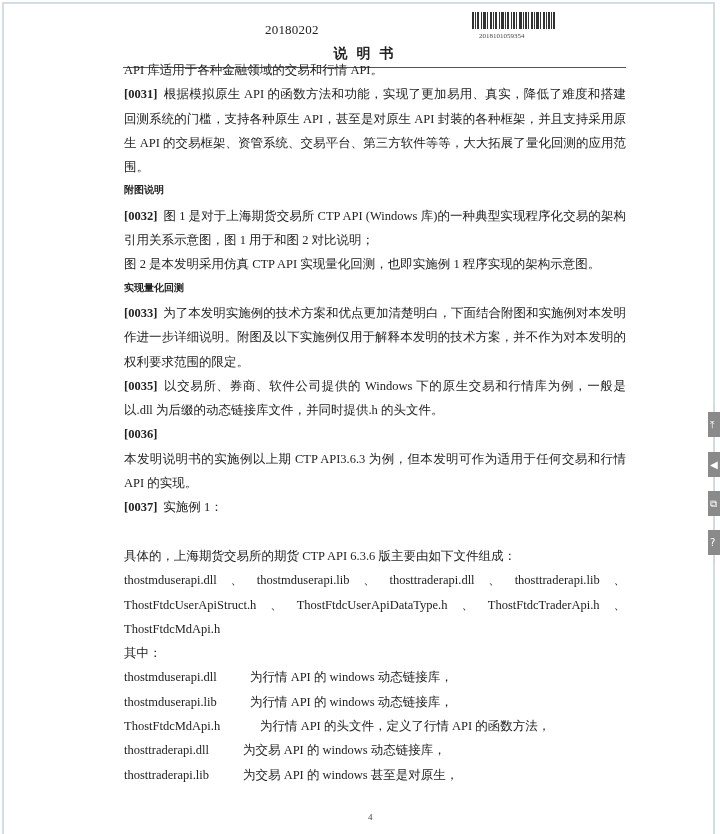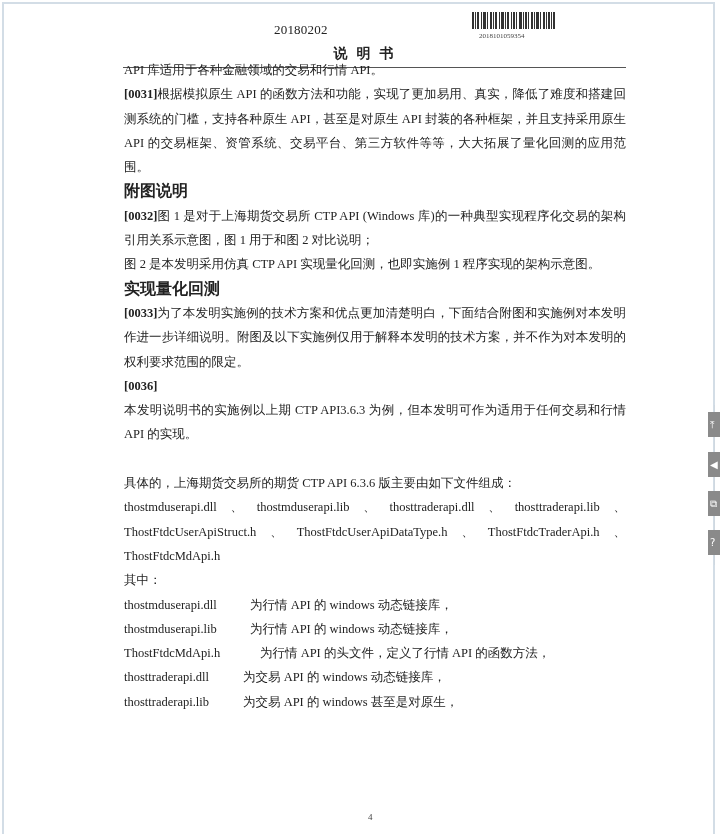--- a/index.html
+++ b/index.html
@@ -17,21 +17,21 @@
     position: absolute;
     left: 2px; top: 2px;
     width: 713px; height: 840px;
     border-top: 2px solid #d3dde6;
     border-left: 2px solid #d3dde6;
     border-right: 2px solid #d3dde6;
     box-sizing: border-box;
   }
   .page-date {
     position: absolute;
-    left: 274px; top: 22px;
+    left: 265px; top: 22px;
     font-size: 13px;
     letter-spacing: 0.2px;
   }
   .barcode {
     position: absolute;
     left: 472px; top: 12px;
     width: 96px; height: 17px;
     display: flex; gap: 0;
   }
   .barcode span {
@@ -62,22 +62,22 @@
     border-top: 1.5px solid #555;
   }
   .content {
     position: absolute;
     left: 124px; top: 58px;
     width: 502px;
     font-size: 12.5px;
     line-height: 24.3px;
   }
   .content p { margin: 0; text-align: justify; }
-  .para-num { font-weight: bold; }
-  .heading { font-weight: bold; font-family: Liberation Serif, serif; font-size: 16px; }
+  .para-num { font-weight: bold; margin-right: 6px; }
+  .heading { font-weight: bold; font-family: Liberation Mono, monospace; font-size: 10px; }
   .blank { height: 24.3px; }
   .file-list { display: flex; justify-content: space-between; }
   .def-row { display: flex; }
   .def-file { display: inline-block; }
   .footer-mark {
     position: absolute;
     left: 368px; top: 812px;
     font-size: 9px; color: #444;
   }
   .side-toolbar {
@@ -153,24 +153,26 @@
 
   <p><span class="para-num">[0032]</span><span>图 1 是对于上海期货交易所 CTP API (Windows 库)的一种典型实现程序化交易的架构引用关系示意图，图 1 用于和图 2 对比说明；</span></p>
 
   <p>图 2 是本发明采用仿真 CTP API 实现量化回测，也即实施例 1 程序实现的架构示意图。</p>
 
   <p class="heading">实现量化回测</p>
 
   <p><span class="para-num">[0033]</span><span>为了本发明实施例的技术方案和优点更加清楚明白，下面结合附图和实施例对本发明作进一步详细说明。附图及以下实施例仅用于解释本发明的技术方案，并不作为对本发明的权利要求范围的限定。</span></p>
 
 
+  <p><span class="para-num">[0035]</span><span>以交易所、券商、软件公司提供的 Windows 下的原生交易和行情库为例，一般是以.dll 为后缀的动态链接库文件，并同时提供.h 的头文件。</span></p>
 
   <p><span class="para-num">[0036]</span></p>
   <p>本发明说明书的实施例以上期 CTP API3.6.3 为例，但本发明可作为适用于任何交易和行情 API 的实现。</p>
 
+  <p><span class="para-num">[0037]</span><span>实施例 1：</span></p>
 
   <div class="blank"></div>
 
   <p>具体的，上海期货交易所的期货 CTP API 6.3.6 版主要由如下文件组成：</p>
 
   <div class="file-list">
     <span>thostmduserapi.dll</span>
     <span>、</span>
     <span>thostmduserapi.lib</span>
     <span>、</span>

